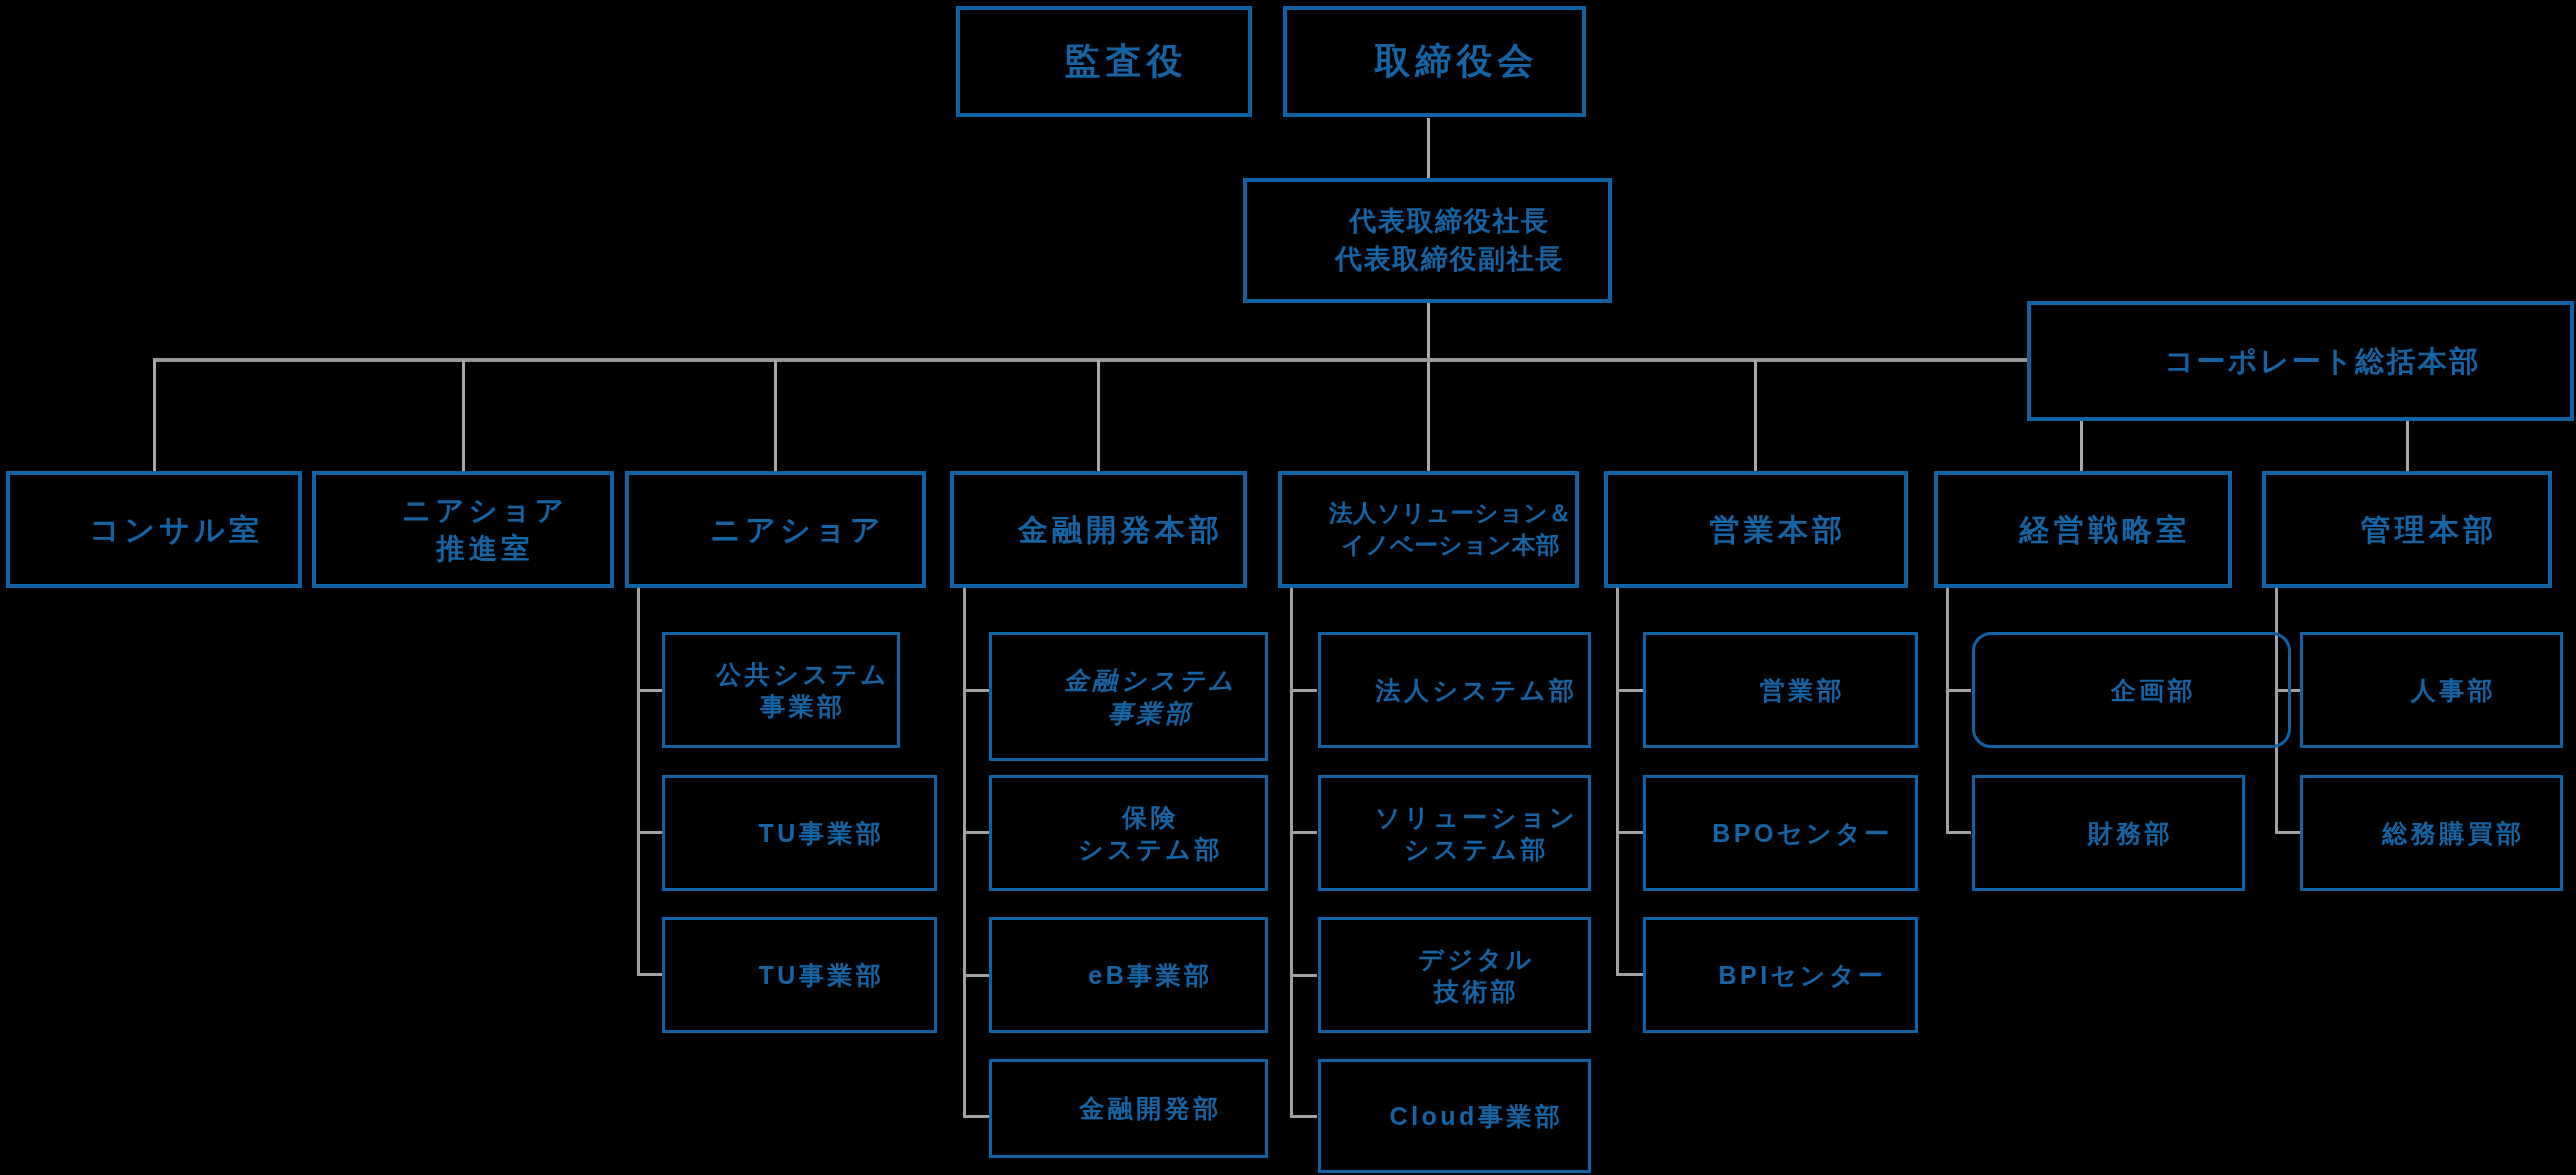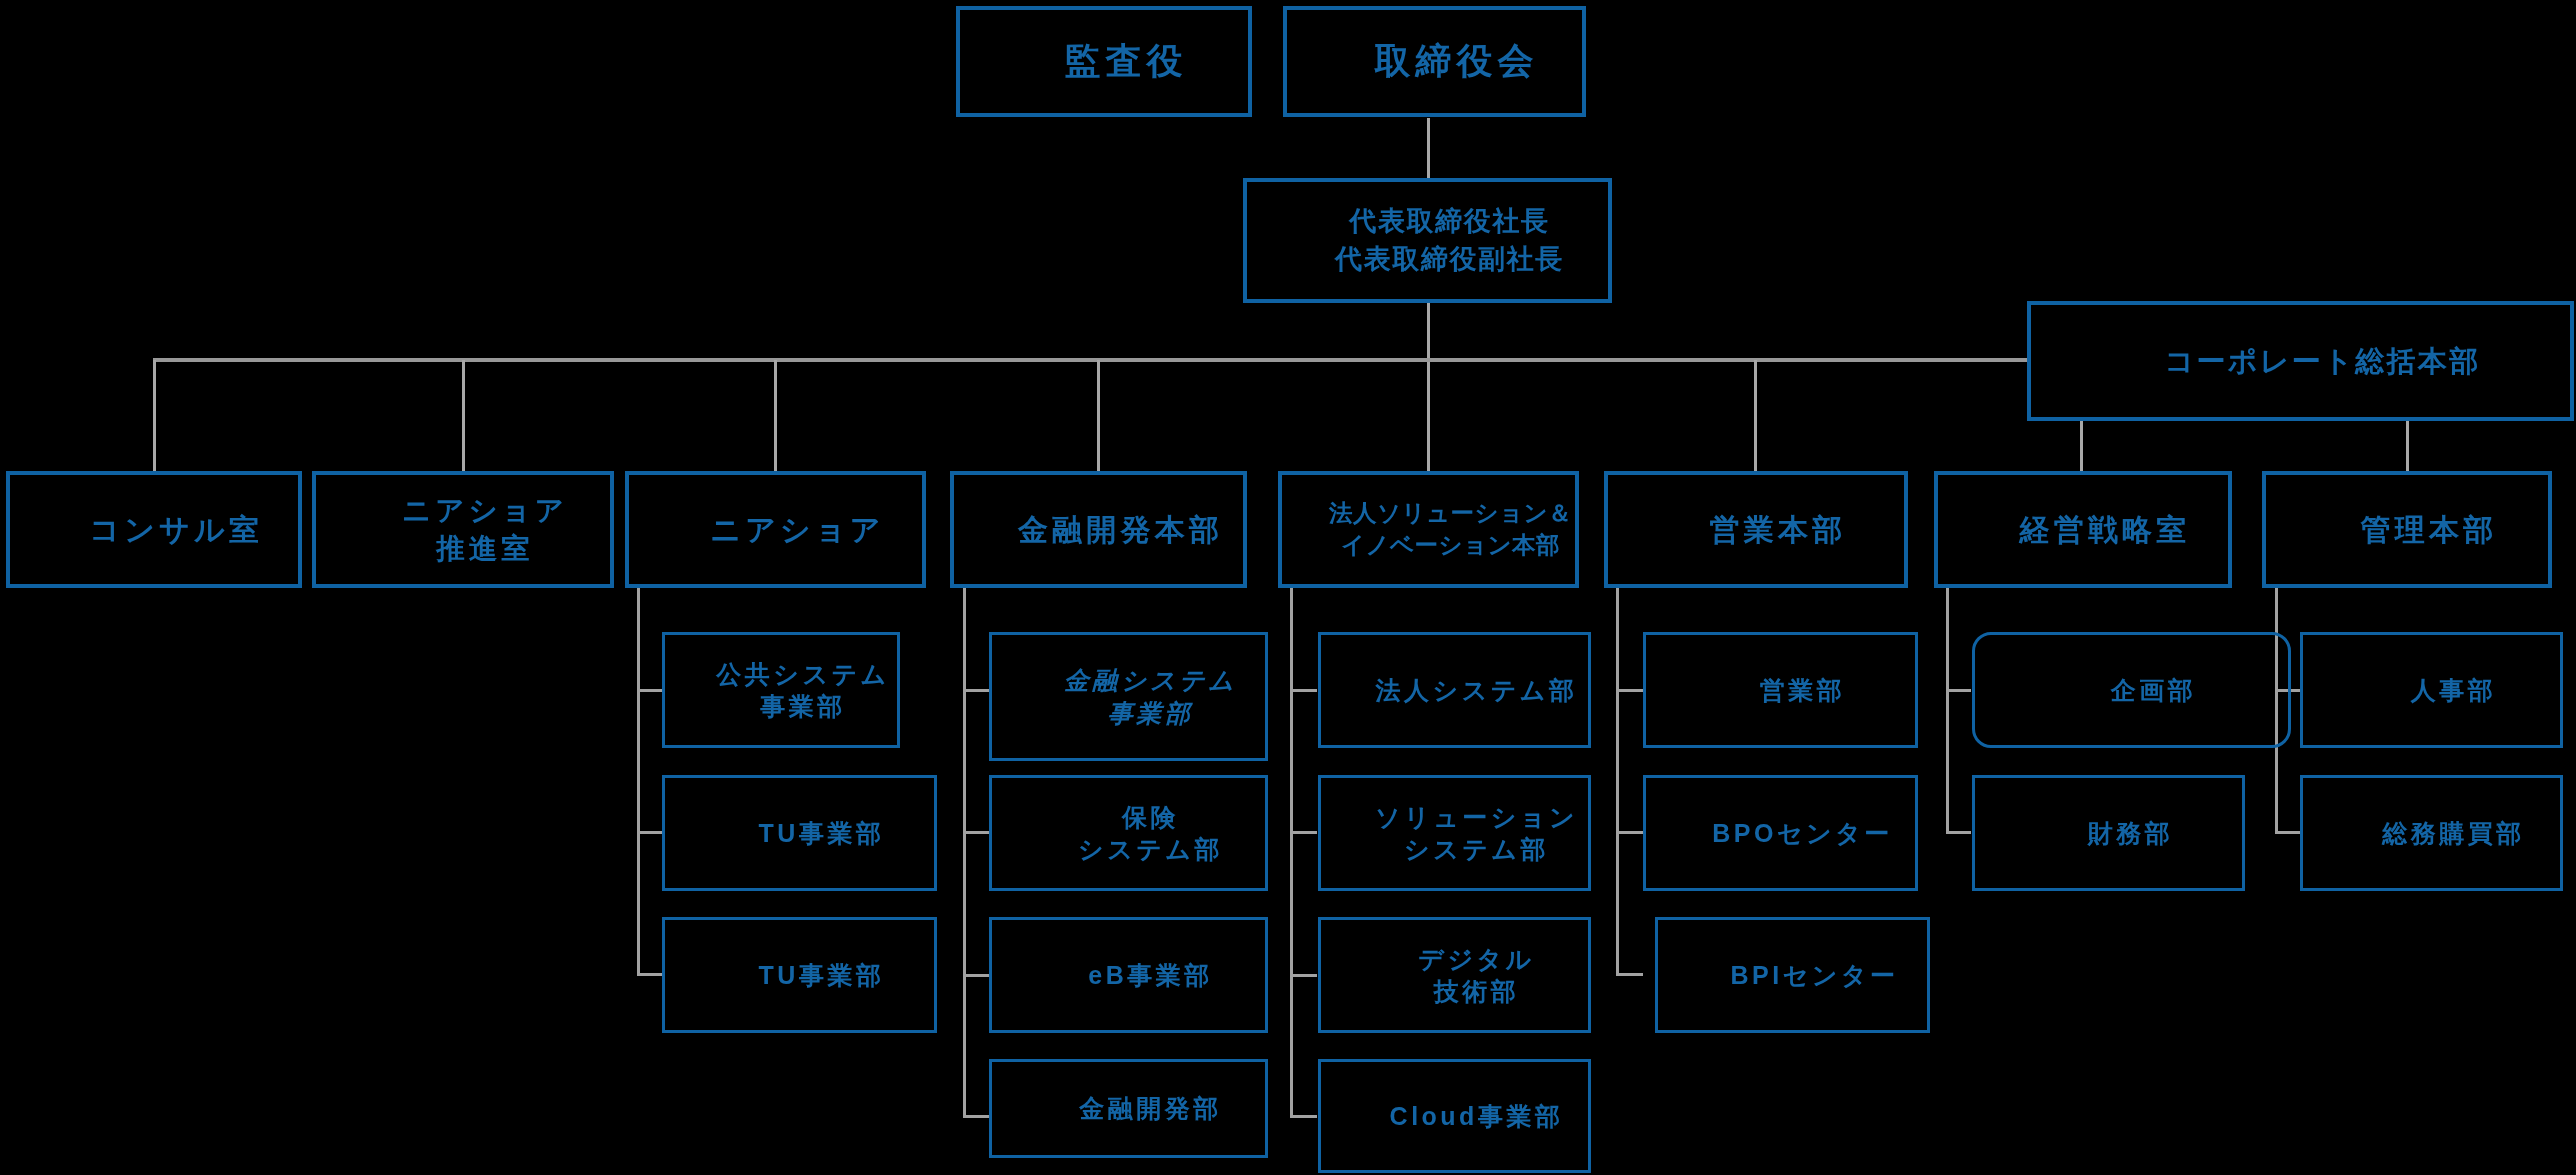--- a/index.html
+++ b/index.html
@@ -167,21 +167,21 @@
   <div class="box child" style="left:1318px;top:1059px;width:273px;height:114px;font-size:25px;">
     <span>Cloud事業部</span>
   </div>
 
   <div class="box child" style="left:1643px;top:632px;width:275px;height:116px;font-size:25px;">
     <span>営業部</span>
   </div>
   <div class="box child" style="left:1643px;top:775px;width:275px;height:116px;font-size:25px;">
     <span>BPOセンター</span>
   </div>
-  <div class="box child" style="left:1643px;top:917px;width:275px;height:116px;font-size:25px;margin-left:12px;">
+  <div class="box child" style="left:1643px;top:917px;width:275px;height:116px;font-size:25px;">
     <span>BPIセンター</span>
   </div>
 
   <div class="box child" style="left:1972px;top:632px;width:319px;height:116px;font-size:25px;border-radius:19px;">
     <span>企画部</span>
   </div>
   <div class="box child" style="left:1972px;top:775px;width:273px;height:116px;font-size:25px;">
     <span>財務部</span>
   </div>
 

